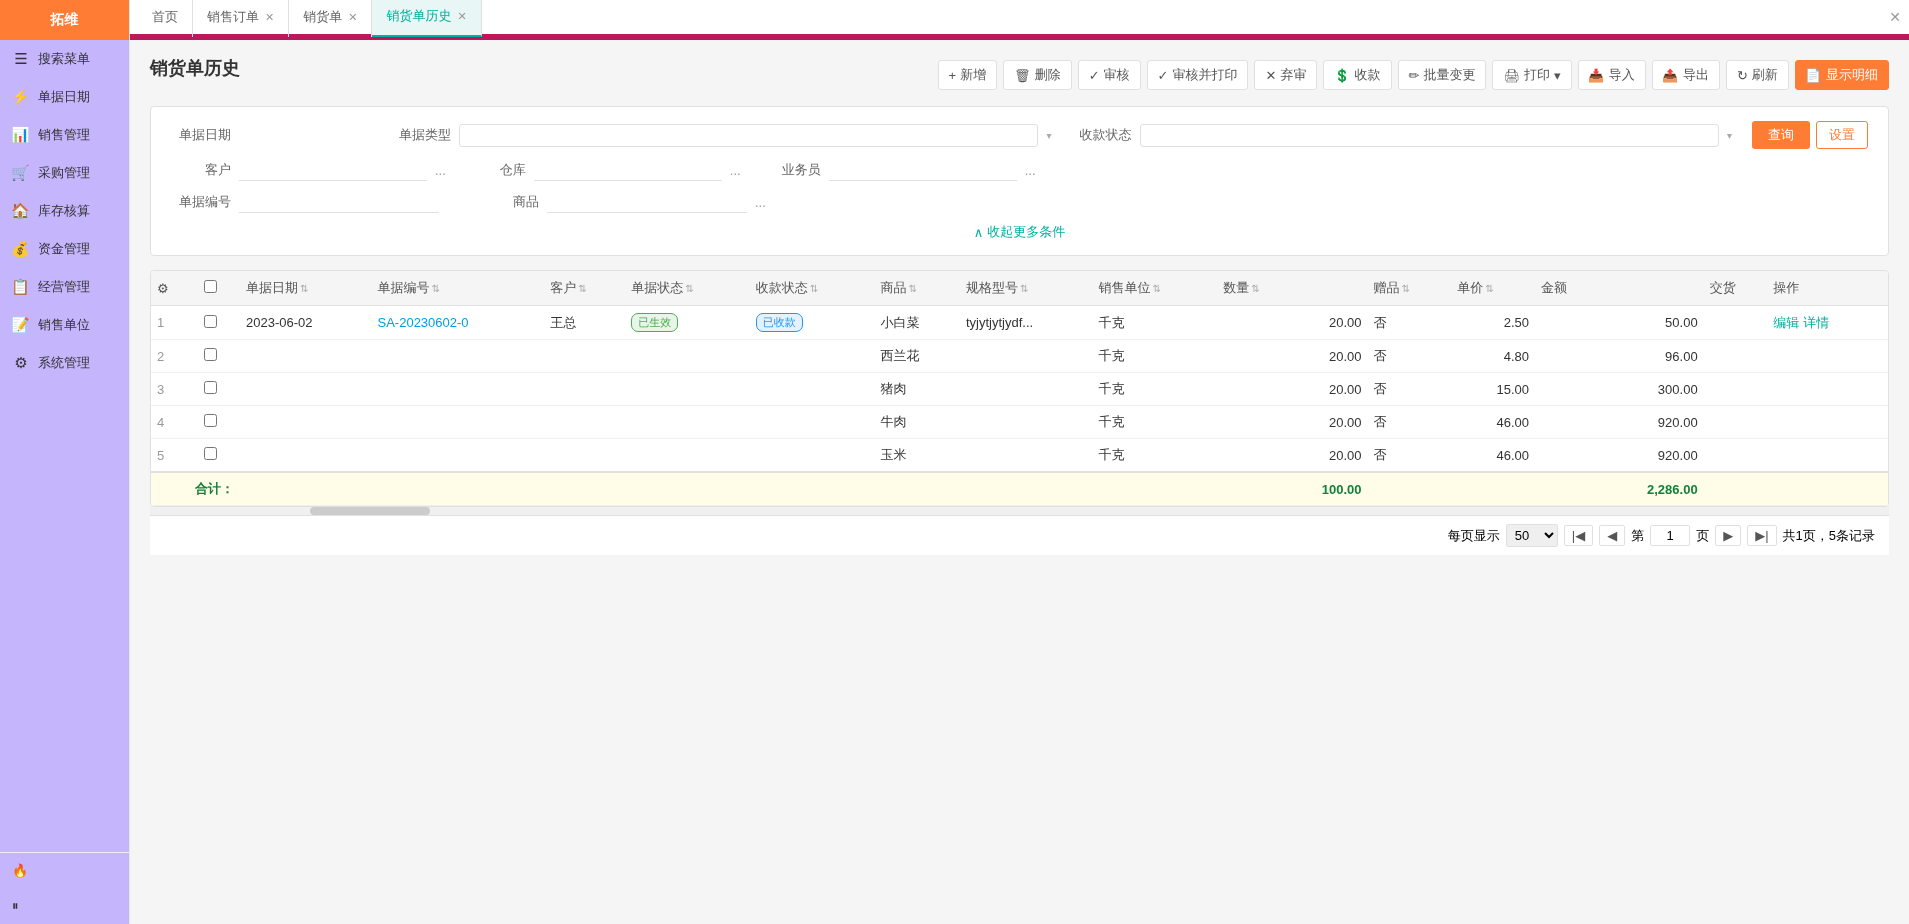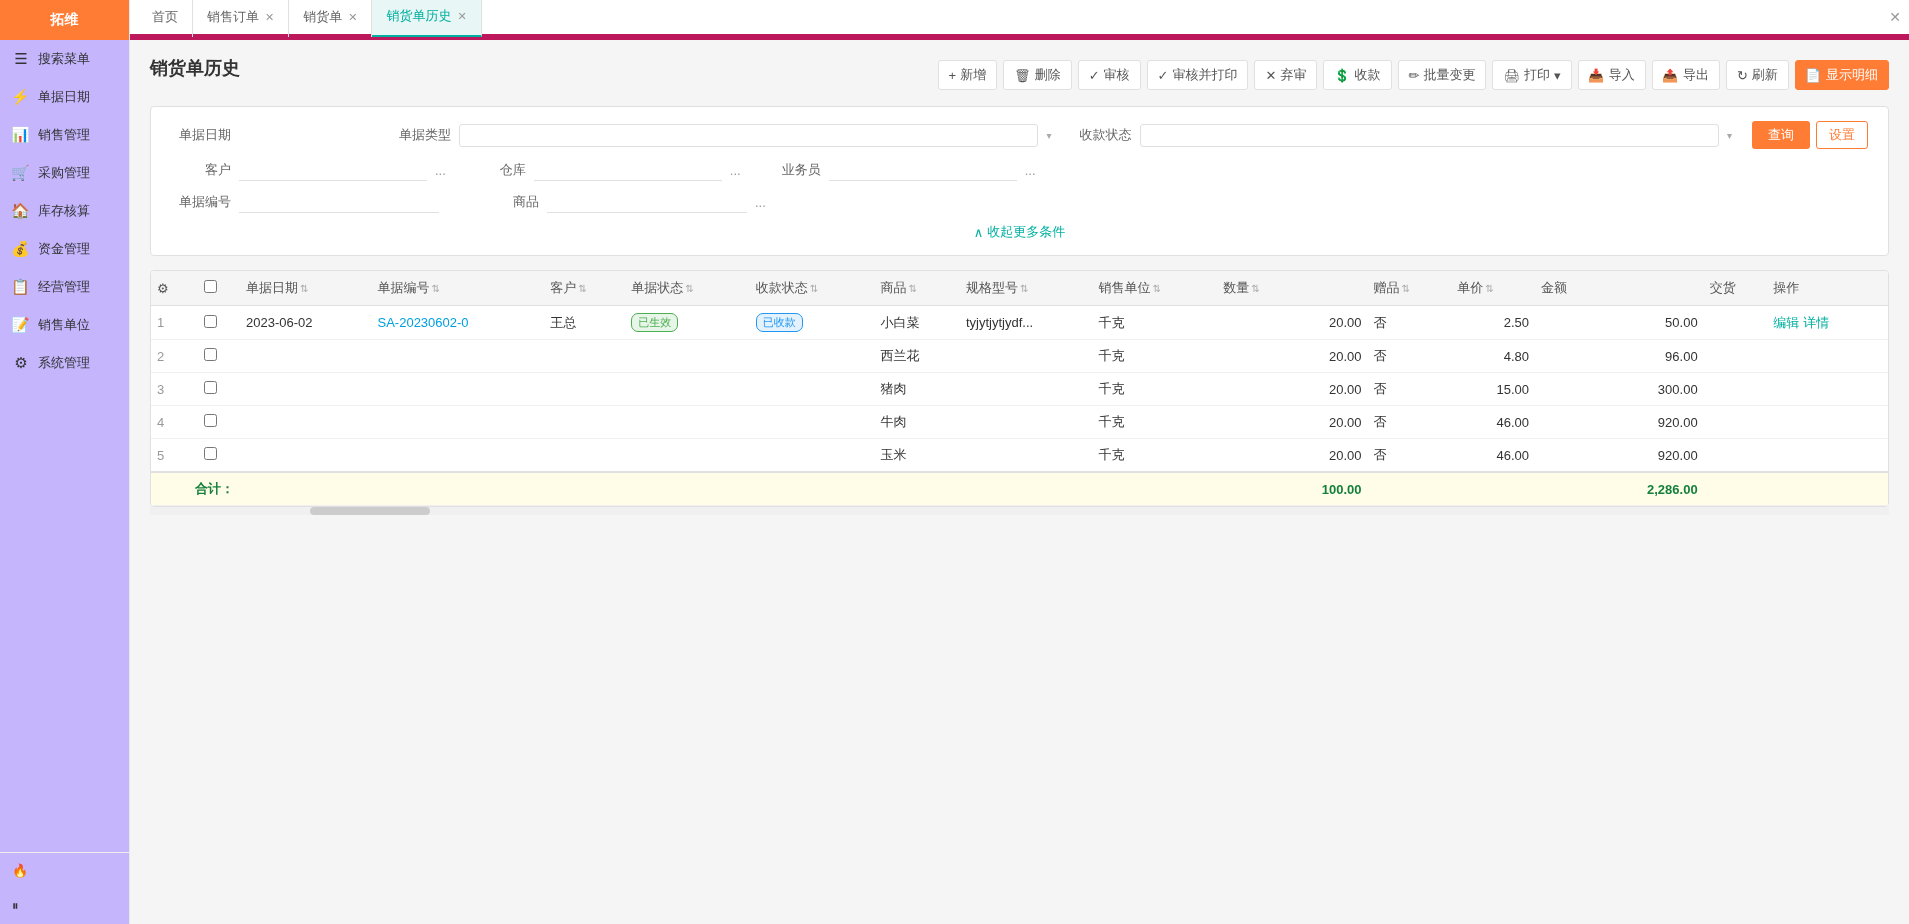--- a/index.html
+++ b/index.html
@@ -447,14 +447,30 @@
             <td colspan="2"></td>
           </tr>
         </tfoot>
       </table>
     </div>
 
     <div class="h-scrollbar">
       <div class="h-scrollbar-thumb"></div>
     </div>
 
+    <div class="pagination">
+      <span>每页显示</span>
+      <select class="page-select">
+        <option>50</option>
+        <option>100</option>
+        <option>200</option>
+      </select>
+      <button class="page-btn">|◀</button>
+      <button class="page-btn">◀</button>
+      <span>第</span>
+      <input class="page-input" type="text" value="1" style="">
+      <span>页</span>
+      <button class="page-btn">▶</button>
+      <button class="page-btn">▶|</button>
+      <span>共1页，5条记录</span>
+    </div>
   </div>
 </div>
 
 </body></html>

